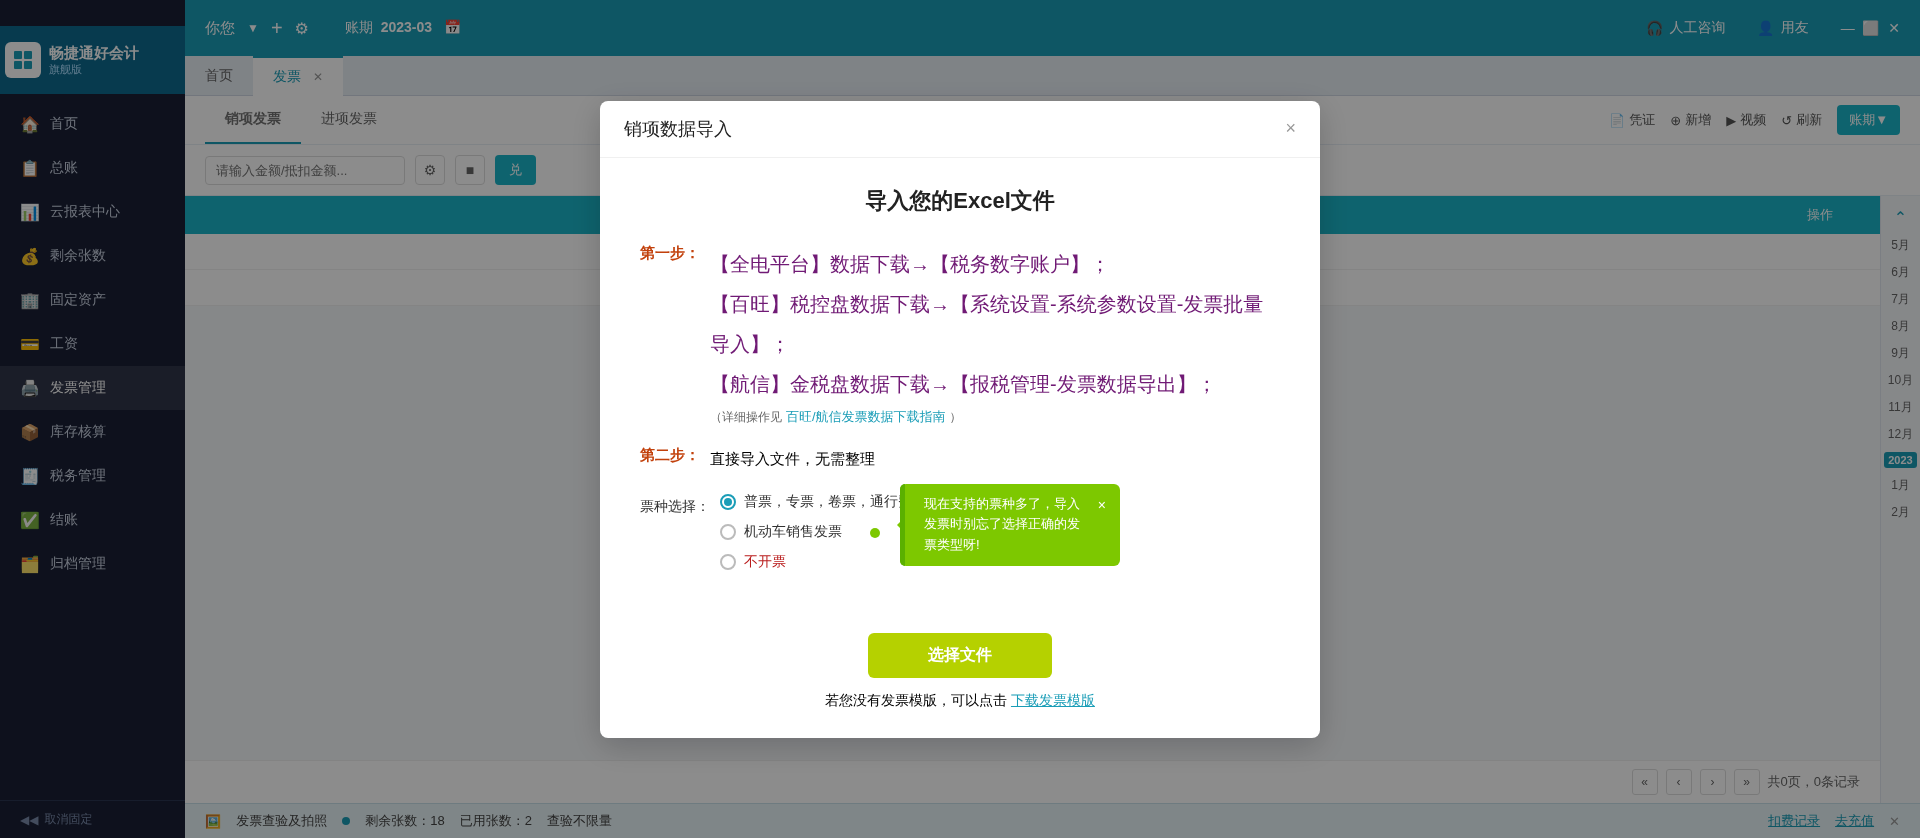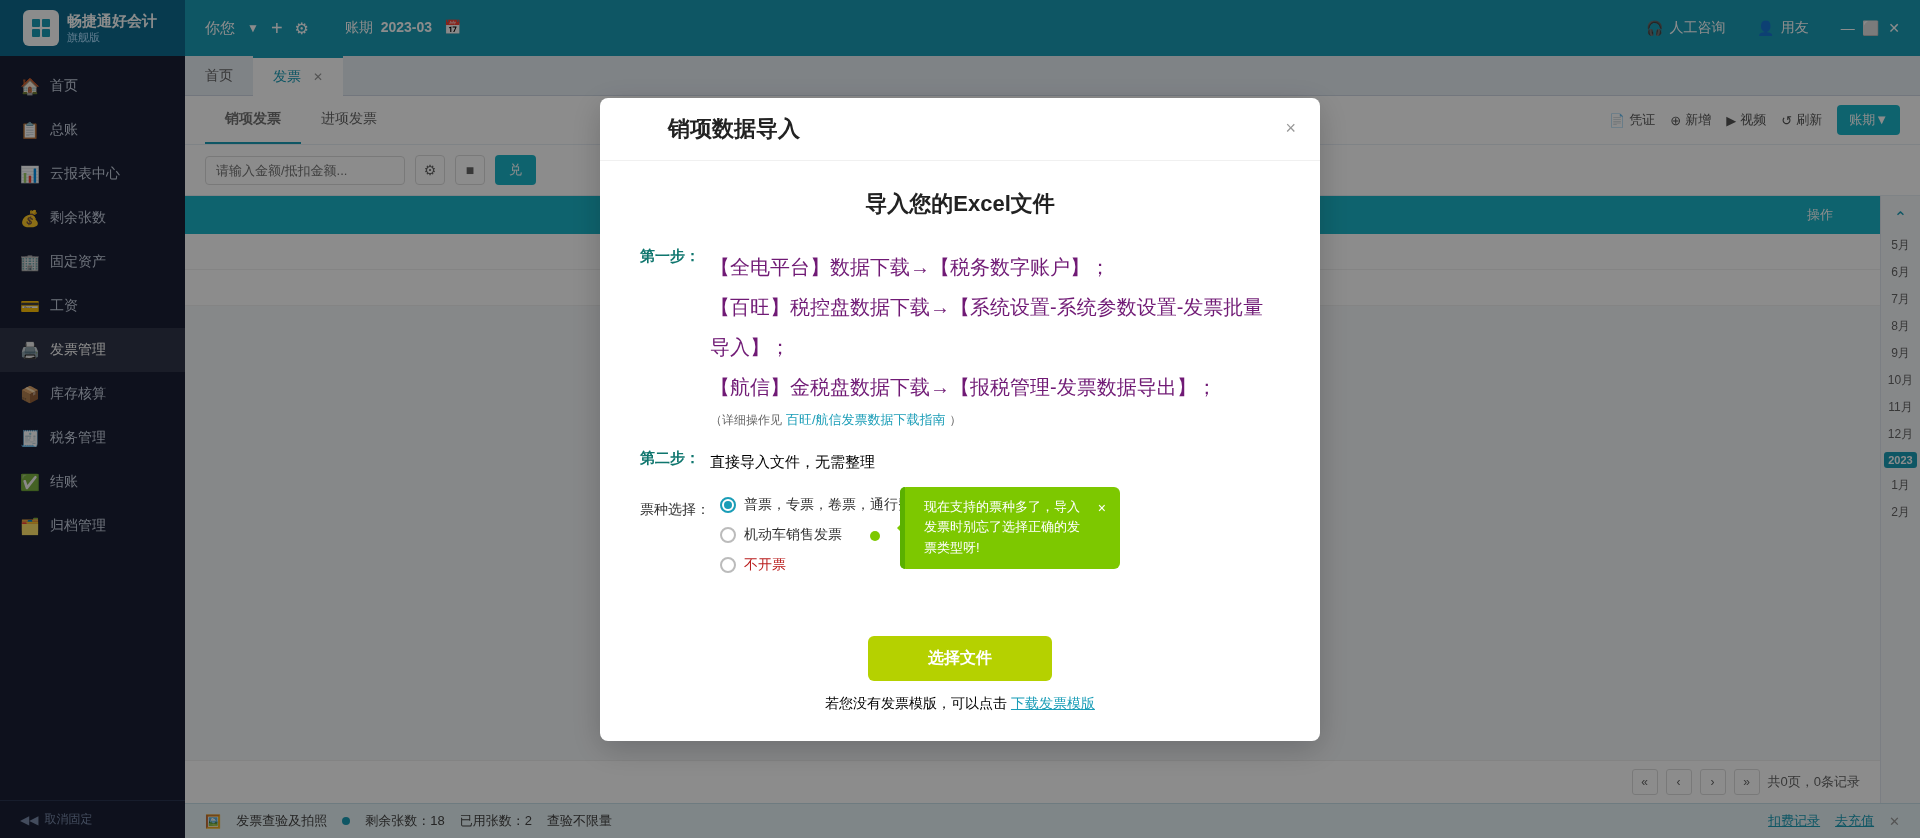--- a/index.html
+++ b/index.html
@@ -3,21 +3,21 @@
   <meta charset="utf-8">
   <style>
     * { box-sizing: border-box; margin: 0; padding: 0; }
     body { font-family: 'Microsoft YaHei', Arial, sans-serif; font-size: 14px; background: #f0f2f5; overflow: hidden; width: 1920px; height: 838px; }
 
     
     .app-container { display: flex; width: 1920px; height: 838px; }
 
     
     .sidebar { width: 185px; background: #1a2035; display: flex; flex-direction: column; height: 100%; flex-shrink: 0; }
-    .sidebar-logo { background: #0d6b8e; padding: 12px 23px; display: flex; align-items: center; gap: 8px; height: 56px; }
+    .sidebar-logo { background: #0d6b8e; padding: 12px 5px; display: flex; align-items: center; gap: 8px; height: 68px; margin-top: 26px; }
     .sidebar-logo-icon { width: 36px; height: 36px; background: white; border-radius: 6px; display: flex; align-items: center; justify-content: center; }
     .sidebar-logo-icon svg { width: 24px; height: 24px; }
     .sidebar-logo-text { color: white; font-size: 15px; font-weight: bold; line-height: 1.2; }
     .sidebar-logo-badge { color: #aaddff; font-size: 11px; }
     .sidebar-scroll { flex: 1; overflow-y: auto; padding: 8px 0; }
     .sidebar-item { display: flex; align-items: center; gap: 10px; padding: 12px 20px; color: #c8d0e0; cursor: pointer; transition: background 0.2s; }
     .sidebar-item.active { color: white; background: rgba(255,255,255,0.1); }
     .sidebar-item-icon { width: 20px; height: 20px; display: flex; align-items: center; justify-content: center; font-size: 16px; }
     .sidebar-item-label { font-size: 14px; }
     .sidebar-bottom { padding: 10px 20px; color: #7a8aaa; font-size: 12px; border-top: 1px solid #2a3550; }
@@ -74,26 +74,26 @@
     
     .bottom-bar { background: #e8f4f7; border-top: 1px solid #c8e0ea; padding: 8px 20px; display: flex; align-items: center; gap: 15px; font-size: 13px; color: #444; }
     .bottom-bar-link { color: #1a9db7; cursor: pointer; text-decoration: underline; }
 
     
     .overlay { position: fixed; top: 0; left: 0; width: 100%; height: 100%; background: rgba(0,0,0,0.45); z-index: 100; display: flex; align-items: center; justify-content: center; }
 
     
     .modal { background: white; border-radius: 8px; width: 720px; box-shadow: 0 8px 32px rgba(0,0,0,0.2); position: relative; z-index: 101; }
     .modal-header { padding: 16px 24px; border-bottom: 1px solid #f0f0f0; display: flex; justify-content: space-between; align-items: center; }
-    .modal-title { font-size: 22px; font-weight: bold; color: #222; margin-left: 44px; }
+    .modal-title { font-size: 18px; font-weight: normal; color: #222; }
     .modal-close { font-size: 18px; color: #999; cursor: pointer; background: none; border: none; }
     .modal-body { padding: 28px 40px 32px; }
     .modal-main-title { font-size: 22px; font-weight: bold; color: #222; text-align: center; margin-bottom: 28px; }
     .step-section { margin-bottom: 20px; }
-    .step-label { font-size: 15px; font-weight: bold; color: #0f766e; margin-bottom: 8px; }
+    .step-label { font-size: 15px; font-weight: bold; color: #c2410c; margin-bottom: 8px; }
     .step-content { padding-left: 60px; }
     .step-row { font-size: 20px; color: #701a75; line-height: 2; }
     .step-link { color: #1a9db7; cursor: pointer; font-size: 13px; }
 
     .ticket-select-section { display: flex; align-items: flex-start; margin-bottom: 14px; }
     .ticket-select-label { font-size: 14px; color: #333; white-space: nowrap; margin-right: 10px; line-height: 26px; }
     .radio-group { display: flex; flex-direction: column; gap: 12px; }
     .radio-circle { width: 16px; height: 16px; border: 2px solid #bbb; border-radius: 50%; display: flex; align-items: center; justify-content: center; flex-shrink: 0; }
     .radio-circle.selected { border-color: #1a9db7; }
     .radio-dot { width: 8px; height: 8px; background: #1a9db7; border-radius: 50%; }

